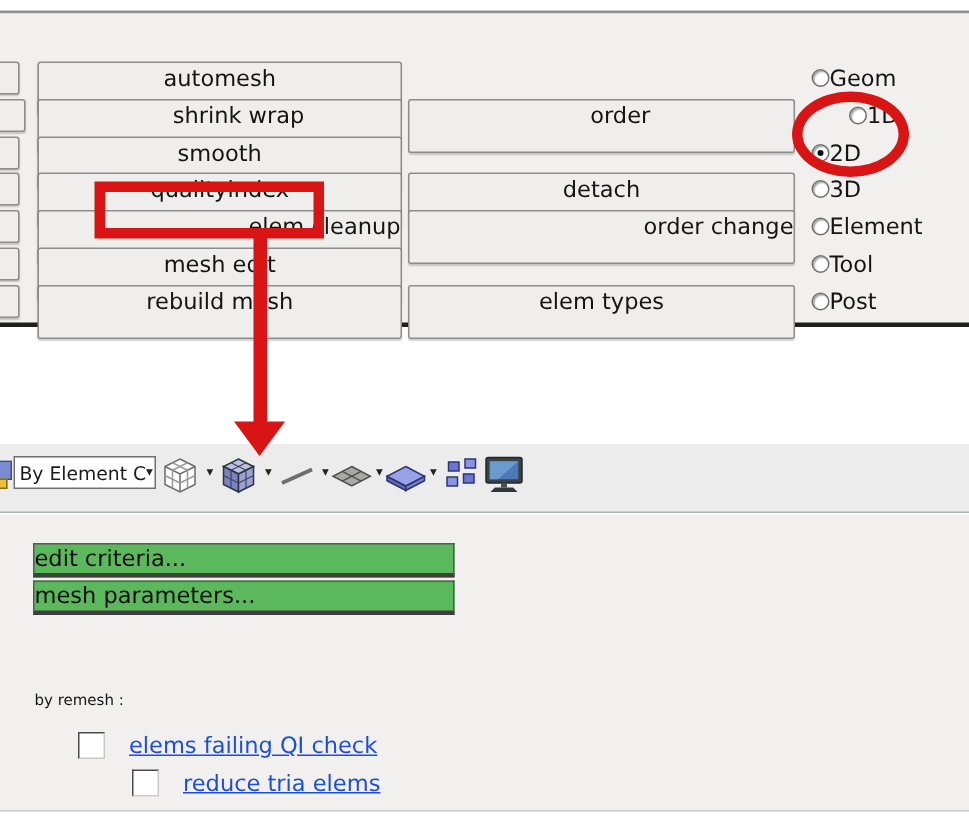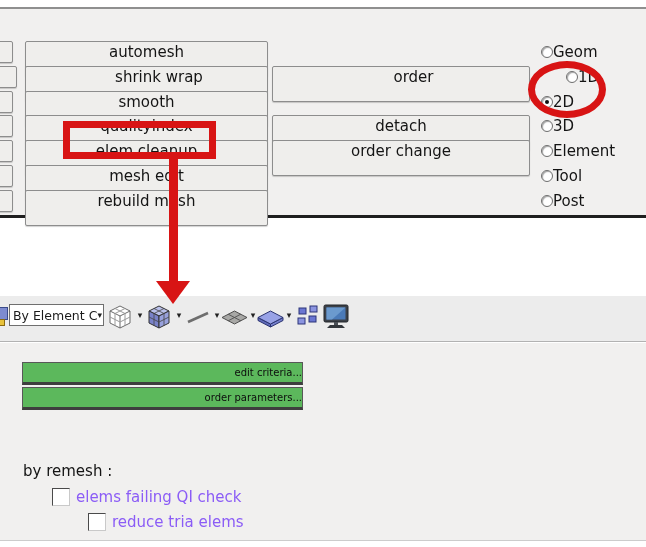--- a/index.html
+++ b/index.html
@@ -11,21 +11,21 @@
   .panel-top { position: absolute; left: 0; top: 9px; width: 646px; height: 209px;
                background: #f1f0ef; border-bottom: 3px solid #1f1f1f; }
   .pbtn { position: absolute; height: 36px; background: #efeeec; border: 1px solid #8d8d8d;
           border-radius: 2px; font-size: 15px; color: #141414; text-align: center;
           line-height: 20px; box-shadow: 0 1px 1px rgba(0,0,0,0.18); cursor: default; }
   .stub { position: absolute; left: -10px; width: 23px; height: 22px; background: #efeeec;
           border: 1px solid #8d8d8d; border-radius: 2px; box-shadow: 0 1px 1px rgba(0,0,0,0.18); }
   .c1 { left: 25px;  width: 243px; }
   .c2 { left: 272px; width: 258px; }
   .r0 { top: 32px; } .r1 { top: 57px; padding-left: 25px; } .r2 { top: 82px; } .r3 { top: 106px; }
-  .r4 { top: 131px; } .r5 { top: 156px; } .r6 { top: 181px; }
+  .r4 { top: 131px; text-align: right; } .r5 { top: 156px; } .r6 { top: 181px; }
 
   .radio-row { position: absolute; left: 541px; height: 22px; display: flex; align-items: center; }
   .radio { width: 12px; height: 12px; border-radius: 50%; background: #ffffff;
            border: 1px solid #6e6e6e; box-shadow: inset 1px 1px 1px rgba(0,0,0,0.35); position: relative; }
   .radio.on::after { content: ""; position: absolute; left: 3px; top: 3px; width: 4px; height: 4px;
            border-radius: 50%; background: #111; }
   .radio-label { font-size: 15px; color: #141414; }
 
   
   .red-box { position: absolute; left: 63px; top: 121px; width: 153px; height: 38px;
@@ -51,29 +51,29 @@
            align-items: center; padding: 0 3px; white-space: nowrap; overflow: hidden; }
   .combo .caret { margin-left: auto; font-size: 9px; color: #222; }
   .tool-ic { position: absolute; top: 7px; width: 28px; height: 27px; display: flex;
              align-items: center; justify-content: center; cursor: default; }
   .dd { position: absolute; top: 14px; width: 12px; font-size: 9px; color: #222; text-align: center; }
 
   
   .panel-bot { position: absolute; left: 0; top: 343px; width: 646px; height: 198px;
                background: #f1f0ef; border-bottom: 1px solid #cccccc; }
   .gbtn { position: absolute; left: 22px; width: 281px; height: 23px; background: #5cb85c;
-          border: 1px solid #585858; border-bottom: 3px solid #3e3e3e; font-size: 10px;
-          color: #0d0d0d; text-align: right; line-height: 19px; cursor: default; }
+          border: 1px solid #585858; border-bottom: 3px solid #3e3e3e; font-size: 15px;
+          color: #0d0d0d; text-align: left; line-height: 19px; cursor: default; }
   .g0 { top: 19px; } .g1 { top: 44px; }
-  .section-label { position: absolute; left: 23px; top: 119px; font-size: 15px; color: #141414; }
+  .section-label { position: absolute; left: 23px; top: 119px; font-size: 10px; color: #141414; }
   .chk-row { position: absolute; left: 52px; display: flex; align-items: center; }
   .k0 { top: 145px; } .k1 { top: 170px; padding-left: 36px; }
   .chk { width: 18px; height: 18px; background: #ffffff; border: 1px solid #4a4a4a;
          border-right-color: #c9c9c9; border-bottom-color: #c9c9c9; }
-  .chk-label { margin-left: 6px; font-size: 15px; color: #8b5cf6; }
+  .chk-label { margin-left: 16px; font-size: 15px; color: #1d4ed8; text-decoration: underline; }
 </style>
 </head>
 <body>
 
 <div class="screen">
 
   <div class="top-rule"></div>
 
   <div class="panel-top">
     <div class="stub r0"></div>
@@ -88,20 +88,21 @@
     <div class="pbtn c1 r1">shrink wrap</div>
     <div class="pbtn c1 r2">smooth</div>
     <div class="pbtn c1 r3">qualityindex</div>
     <div class="pbtn c1 r4">elem cleanup</div>
     <div class="pbtn c1 r5">mesh edit</div>
     <div class="pbtn c1 r6">rebuild mesh</div>
 
     <div class="pbtn c2 r1">order</div>
     <div class="pbtn c2 r3">detach</div>
     <div class="pbtn c2 r4">order change</div>
+    <div class="pbtn c2 r6">elem types</div>
 
     <div class="radio-row r0">
       <span class="radio"></span>
       <span class="radio-label">Geom</span>
     </div>
     <div class="radio-row r1">
       <span class="radio"></span>
       <span class="radio-label">1D</span>
     </div>
     <div class="radio-row r2">
@@ -206,21 +207,21 @@
         <rect x="4.5" y="4.5" width="19" height="12" fill="#4a7ab8"></rect>
         <polygon points="4.5,4.5 23.5,4.5 10,16.5 4.5,16.5" fill="#6b9ace"></polygon>
         <rect x="12" y="19" width="4" height="3" fill="#4a4f55"></rect>
         <polygon points="8,22 20,22 23,25 5,25" fill="#33373c"></polygon>
       </svg>
     </div>
   </div>
 
   <div class="panel-bot">
     <div class="gbtn g0">edit criteria...</div>
-    <div class="gbtn g1">order parameters...</div>
+    <div class="gbtn g1">mesh parameters...</div>
 
     <div class="section-label">by remesh :</div>
 
     <div class="chk-row k0">
       <span class="chk"></span>
       <span class="chk-label">elems failing QI check</span>
     </div>
     <div class="chk-row k1">
       <span class="chk"></span>
       <span class="chk-label">reduce tria elems</span>

